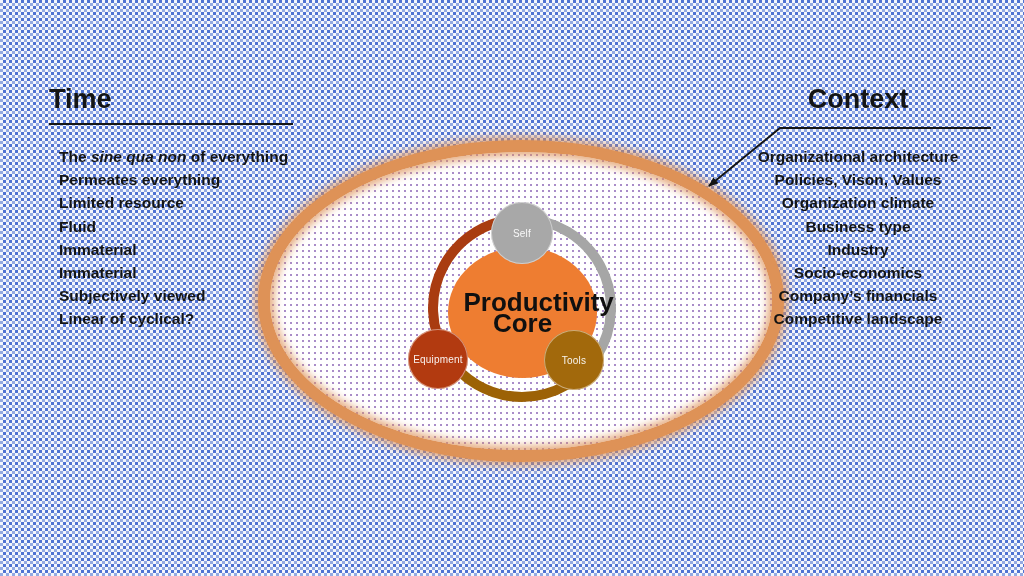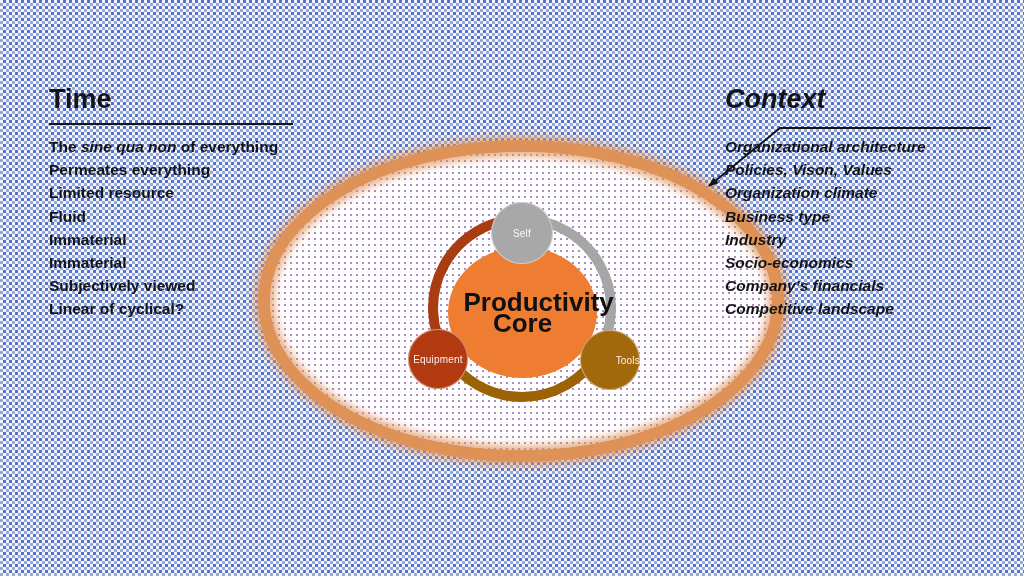--- a/index.html
+++ b/index.html
@@ -23,29 +23,29 @@
   .overlay-svg{position:absolute;left:0;top:0;width:1024px;height:576px;}
   .arc{fill:none;stroke-width:10;}
   .connector{fill:none;stroke-width:2;}
   
   .circle{position:absolute;border-radius:50%;display:flex;align-items:center;justify-content:center;text-align:center;}
   .core-circle{left:448px;top:247px;width:149px;height:131px;}
   .core-label{width:118px;font-size:26px;line-height:21px;font-weight:700;color:#101010;}
   .node{box-shadow:inset 0 0 0 1px rgba(255,255,255,.45);}
   .node-self{left:491px;top:202px;width:62px;height:62px;}
   .node-equipment{left:408px;top:329px;width:60px;height:60px;}
-  .node-tools{left:580px;top:330px;width:60px;height:60px;justify-content:flex-end;}
+  .node-tools{left:544px;top:330px;width:60px;height:60px;}
   .node-label{font-size:10px;font-weight:400;color:rgba(255,255,255,.93);letter-spacing:.2px;}
   
   .panel{position:absolute;top:84px;color:var(--text-dark,#141414);}
   .panel-time{left:49px;width:250px;}
-  .panel-context{right:33px;width:266px;text-align:left;font-style:italic;}
+  .panel-context{right:33px;width:266px;text-align:center;}
   .panel h1{margin:0;font-size:27px;line-height:30px;font-weight:700;border-radius:11px;}
   .rule{margin-top:9px;border-top:2px solid var(--text-dark,#141414);width:244px;height:0;}
-  .panel ul{list-style:none;margin:10px 0 0 0;padding:0;font-size:15.5px;font-weight:700;line-height:23.2px;white-space:nowrap;}
+  .panel ul{list-style:none;margin:10px 0 0 0;padding:10px;font-size:15.5px;font-weight:700;line-height:23.2px;white-space:nowrap;}
   .panel-context ul{margin-top:21px;}
   .panel em{font-style:italic;}
 </style>
 </head>
 <body>
 
 <div class="stage">
 
   <div class="big-ellipse"></div>
 

